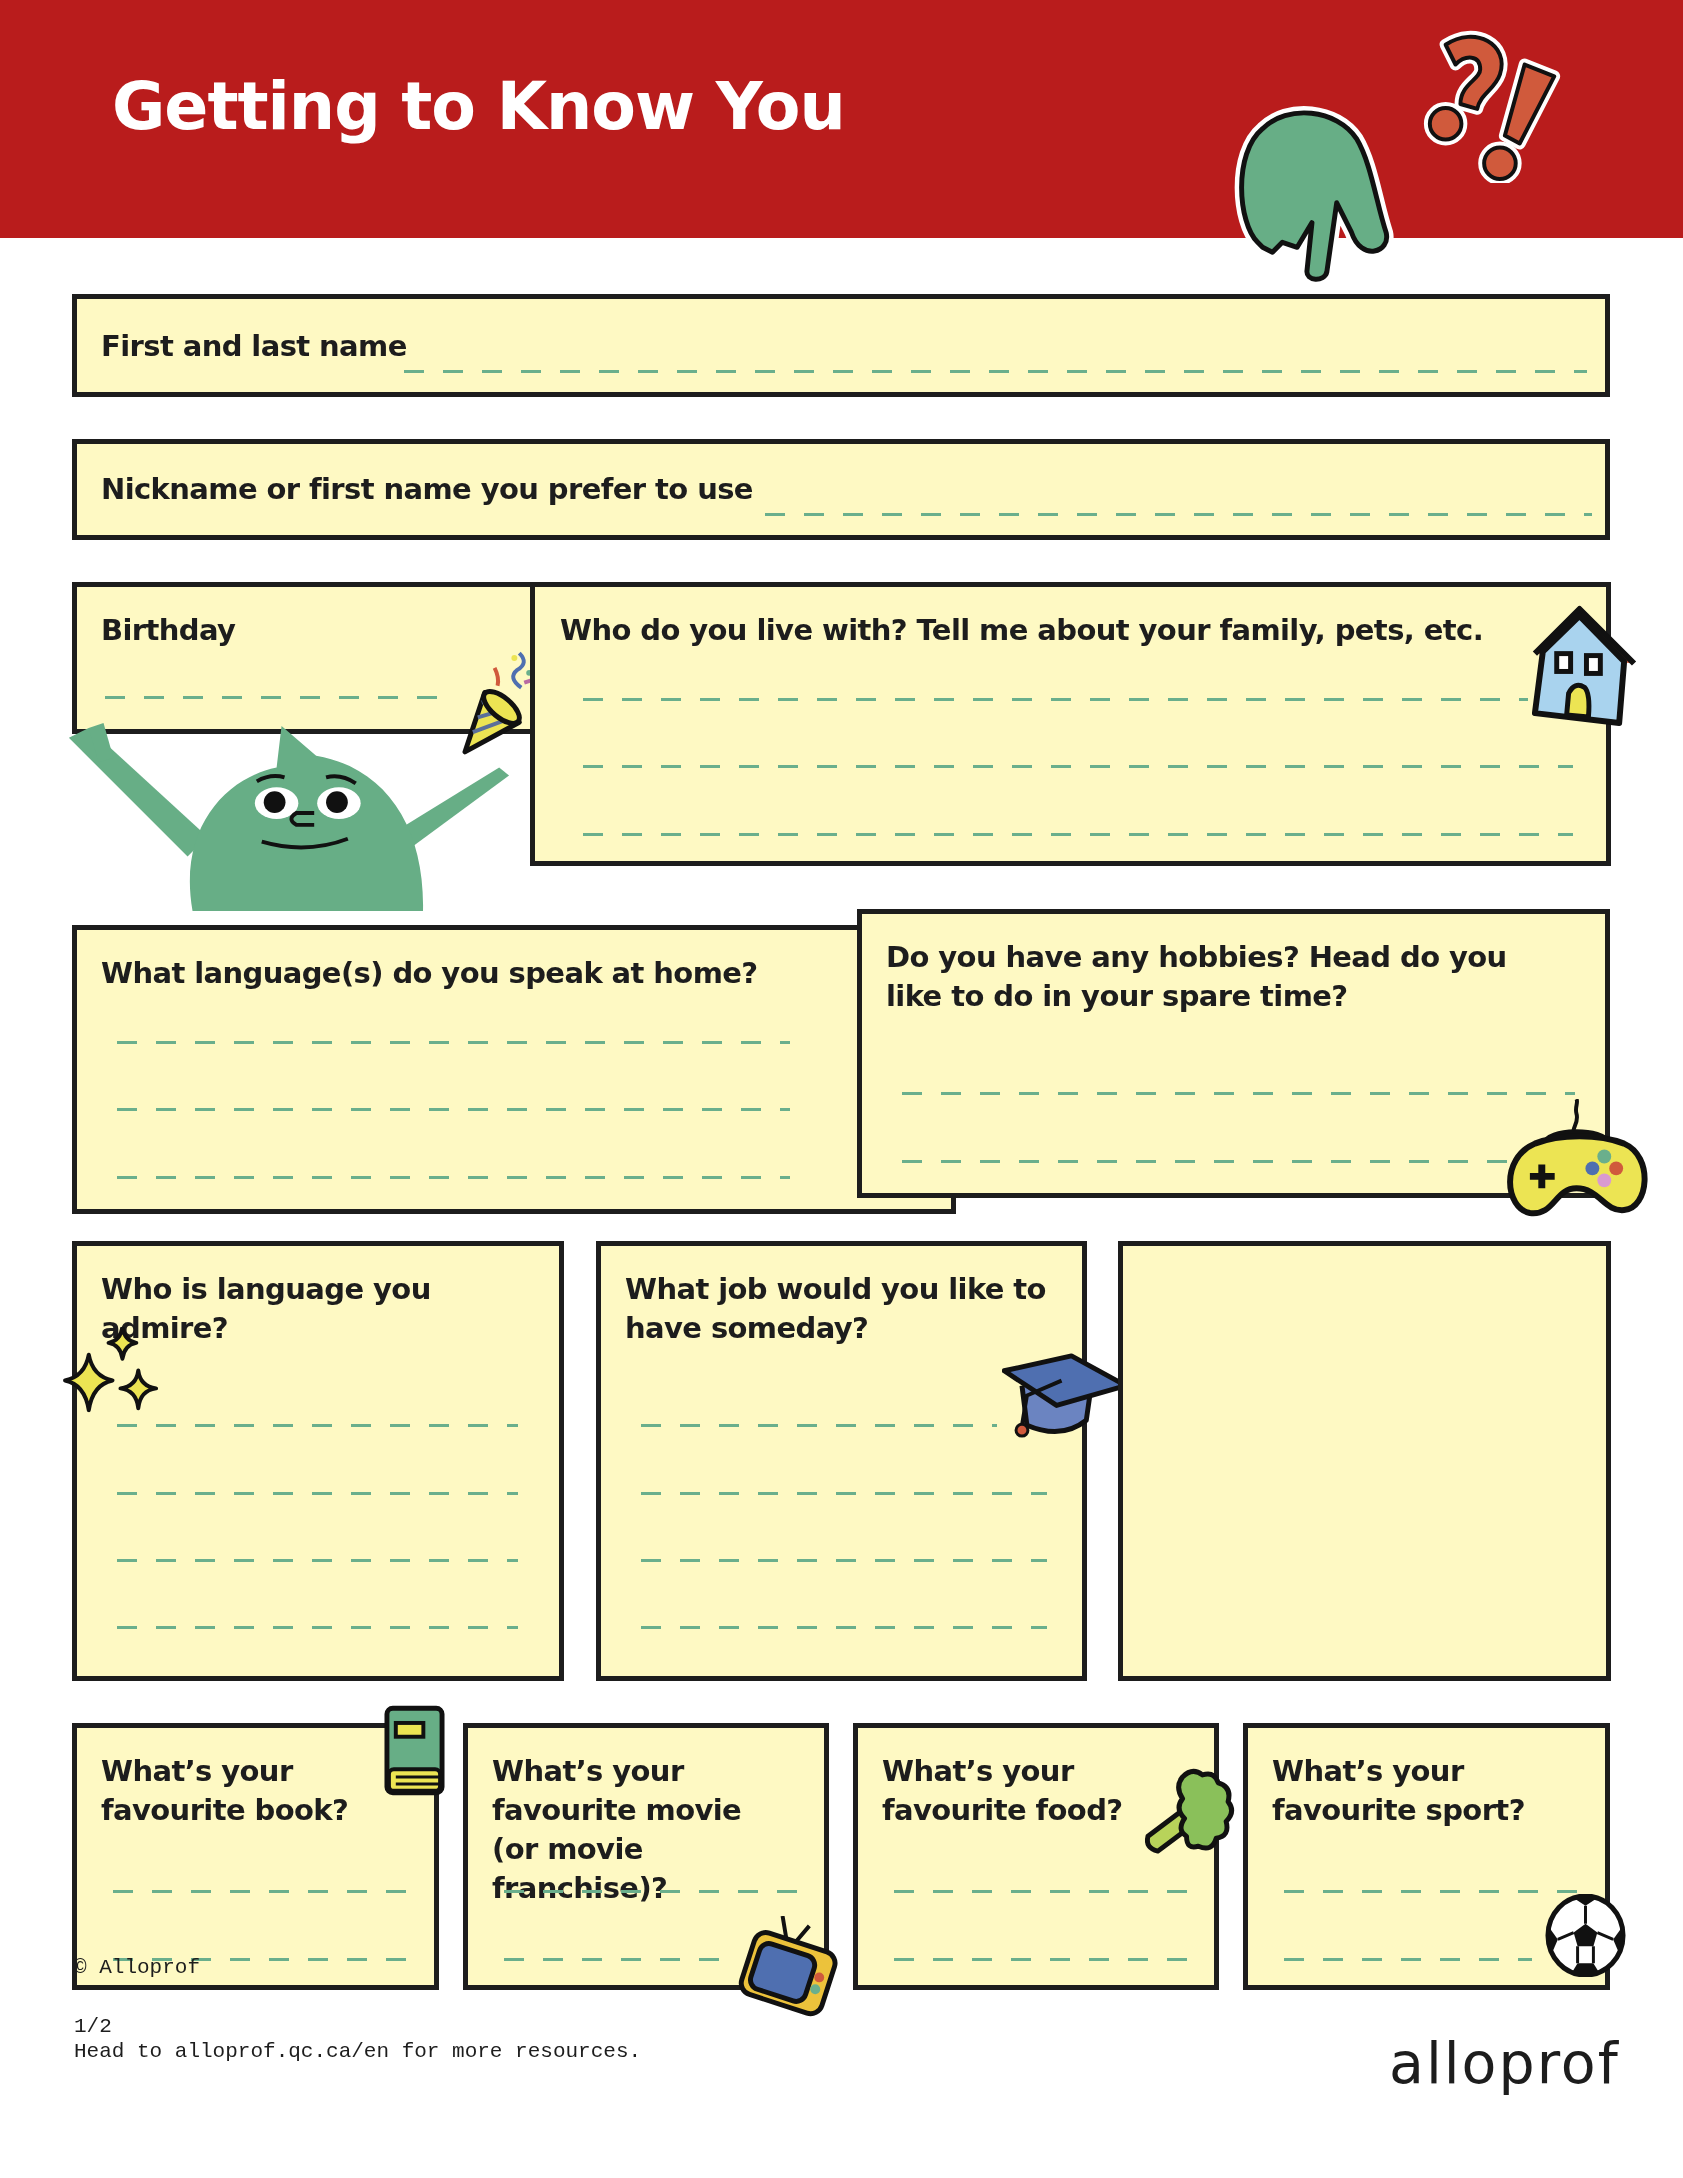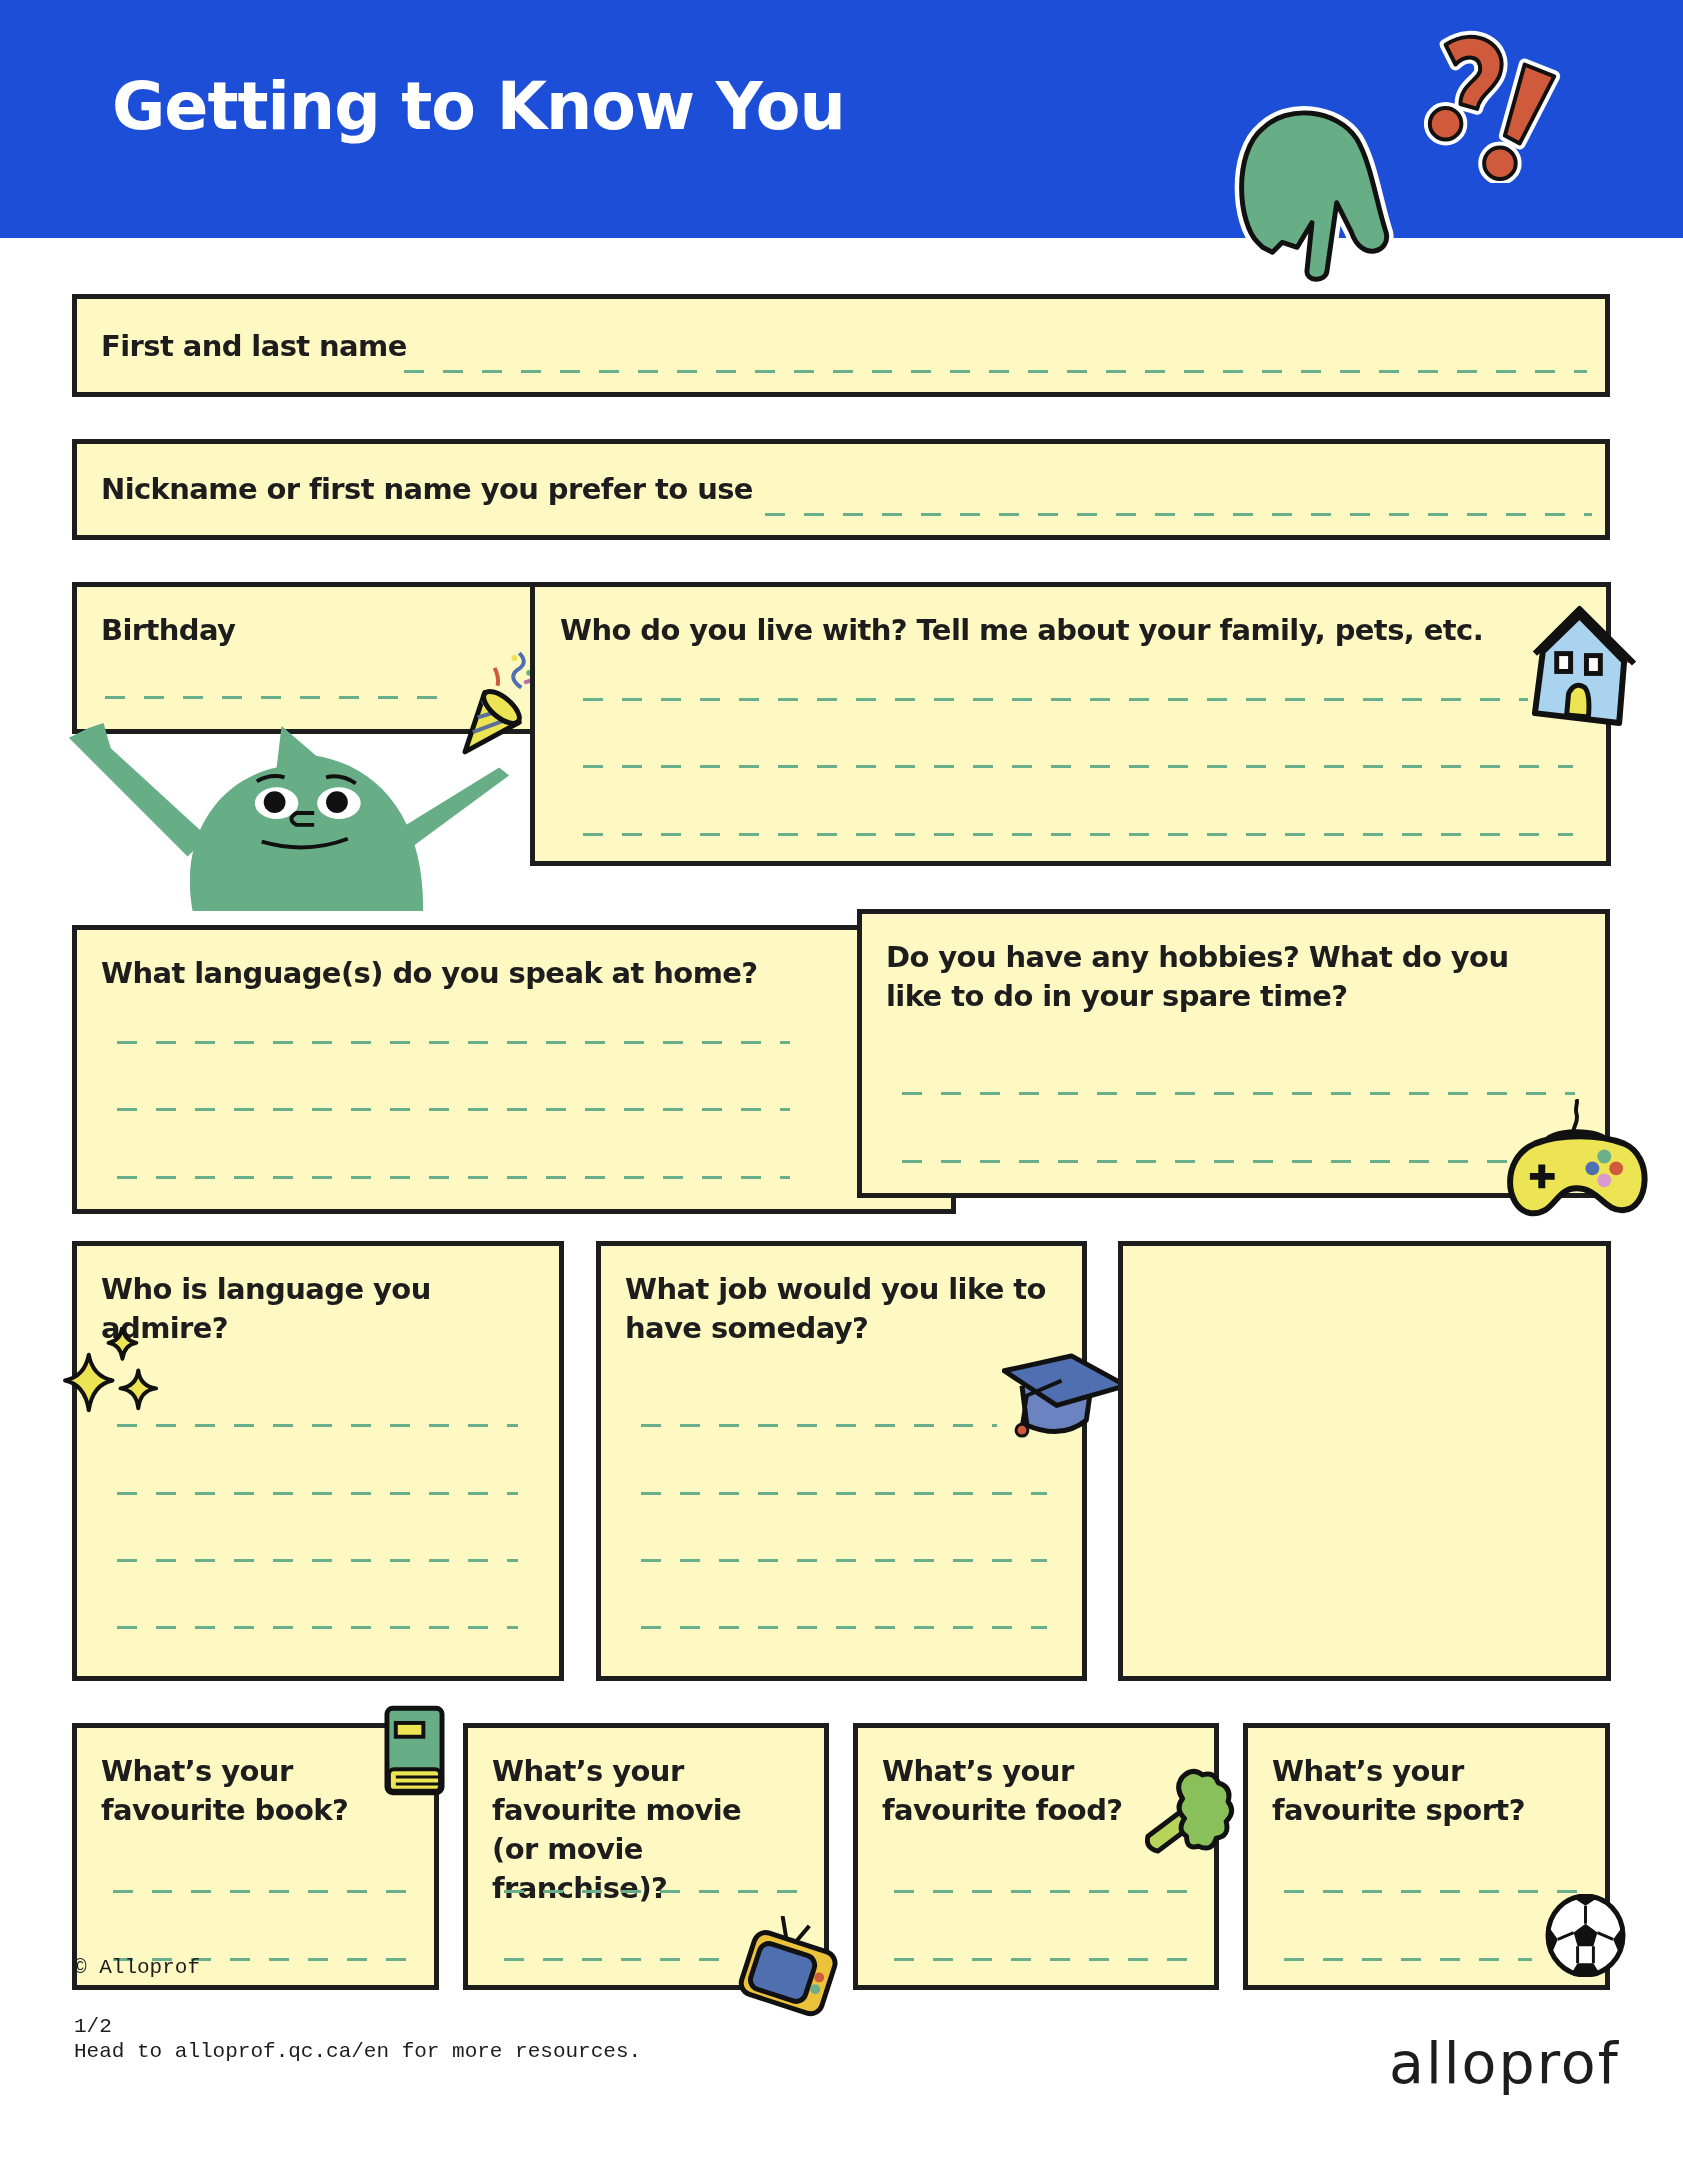--- a/index.html
+++ b/index.html
@@ -1,18 +1,18 @@
 <!DOCTYPE html>
 <html><head>
 <meta charset="utf-8">
 <style>
   html, body { margin:0; padding:0; }
   body { width:1683px; height:2178px; position:relative; background:#ffffff; overflow:hidden;
          font-family:"DejaVu Sans", "Liberation Sans", sans-serif; color:#1d1d1d; }
-  .header { position:absolute; left:0; top:0; width:1683px; height:238px; background:#1d4ed8; }
+  .header { position:absolute; left:0; top:0; width:1683px; height:238px; background:#b91c1c; }
   .title { position:absolute; left:112px; top:69px; font-size:65px; font-weight:bold; color:#ffffff;
            letter-spacing:-1px; font-family:"DejaVu Sans", sans-serif; }
   .box { position:absolute; border:5px solid #1d1d1d; box-sizing:border-box; background:#fef9c3; }
   .q { position:absolute; font-size:29px; font-weight:bold; line-height:39px; color:#1d1d1d;
        font-family:"DejaVu Sans", sans-serif; letter-spacing:-0.6px; }
   .dash { position:absolute; height:3px;
           background-image:repeating-linear-gradient(to right, #6aaf8c 0, #6aaf8c 20px, transparent 20px, transparent 39px); }
   .footer-text { position:absolute; left:74px; font-size:21px; color:#1d1d1d; font-family:Liberation Mono, monospace; }
   .logo { position:absolute; left:1389px; top:2030px; font-size:57px; color:#1d1d1d; letter-spacing:2px;
           font-family:"DejaVu Sans", sans-serif; }
@@ -103,21 +103,21 @@
 
 <div class="box" style="left:72px;top:925px;width:884px;height:289px;padding-left:48px;">
   <div class="q" style="left:24px;top:24px;">What language(s) do you speak at home?</div>
   <div class="dash" style="left:40px;top:111px;width:673px;"></div>
   <div class="dash" style="left:40px;top:178px;width:673px;"></div>
   <div class="dash" style="left:40px;top:246px;width:673px;"></div>
 </div>
 
 <div class="box" style="left:857px;top:909px;width:753px;height:289px;">
   <div class="q" style="left:24px;top:24px;">
-    <div>Do you have any hobbies? What do you</div>
+    <div>Do you have any hobbies? Head do you</div>
     <div>like to do in your spare time?</div>
   </div>
   <div class="dash" style="left:40px;top:178px;width:673px;"></div>
   <div class="dash" style="left:40px;top:246px;width:614px;"></div>
 </div>
 
 <svg class="ic" style="left:1505px;top:1099px;" width="144" height="119" viewBox="0 0 145 120">
   <path d="M70 40 C65 30,75 25,72 15 C70 8,74 4,72 0" stroke="#111" stroke-width="4" fill="none"></path>
   <path d="M40 45 C40 30,100 28,105 45" stroke="#111" stroke-width="5" fill="none"></path>
   <path d="M25 115 C0 110,-5 60,30 45 C55 35,95 35,120 45 C150 58,145 110,120 112 C100 114,95 90,72 90 C50 90,50 118,25 115 Z" fill="#ece453" stroke="#111" stroke-width="6"></path>

